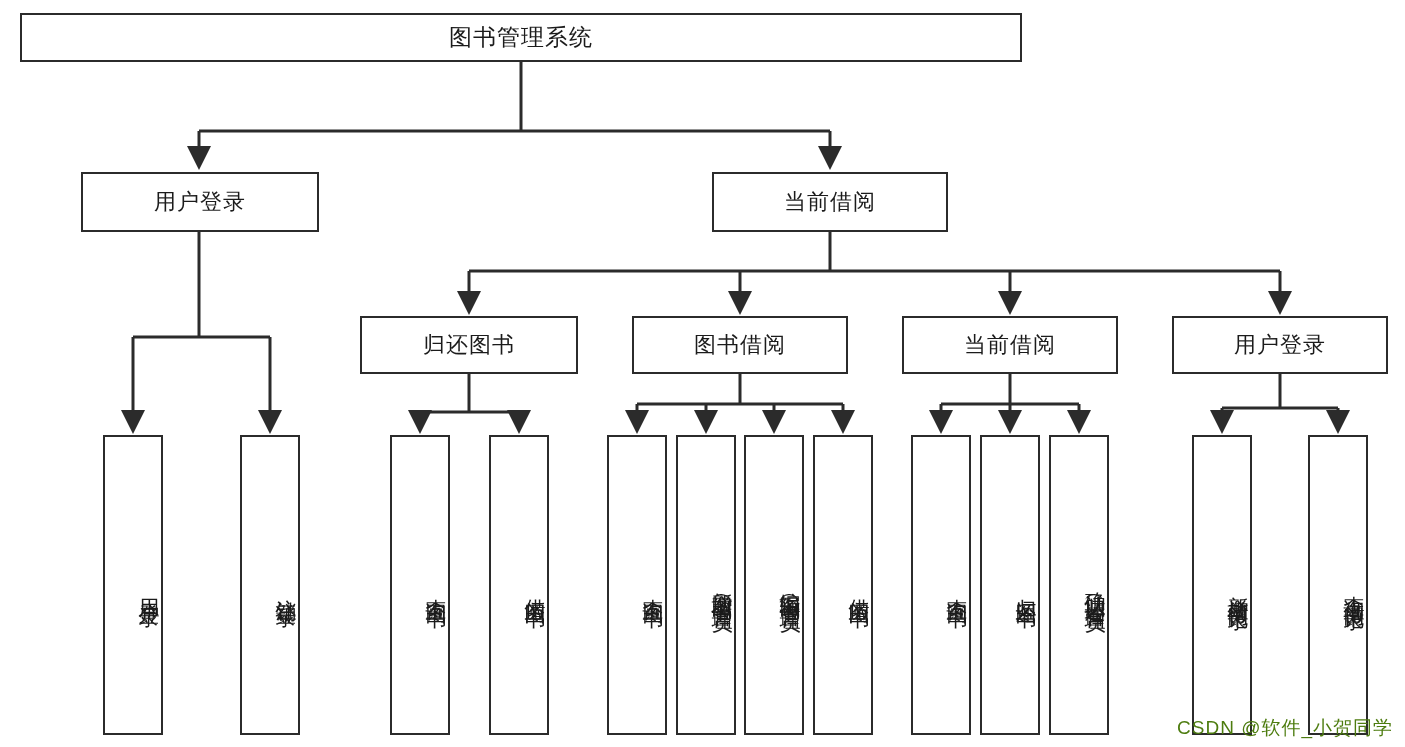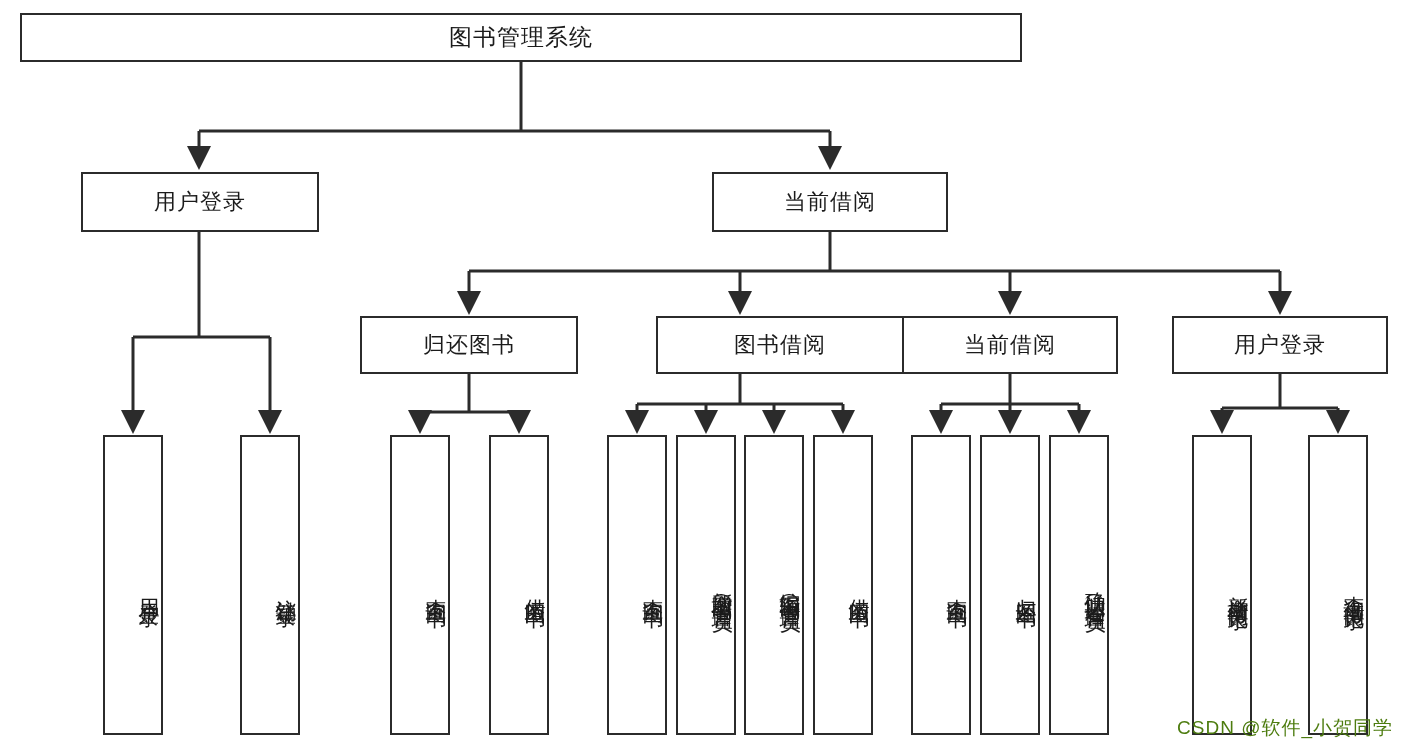--- a/index.html
+++ b/index.html
@@ -131,21 +131,21 @@
   <div class="node horiz" style="left:81px;top:172px;width:238px;height:60px;">
     <span>用户登录</span>
   </div>
   <div class="node horiz" style="left:712px;top:172px;width:236px;height:60px;">
     <span>当前借阅</span>
   </div>
 
   <div class="node horiz" style="left:360px;top:316px;width:218px;height:58px;">
     <span>归还图书</span>
   </div>
-  <div class="node horiz" style="left:656px;top:316px;width:248px;height:58px;">
+  <div class="node horiz" style="left:632px;top:316px;width:216px;height:58px;">
     <span>图书借阅</span>
   </div>
   <div class="node horiz" style="left:902px;top:316px;width:216px;height:58px;">
     <span>当前借阅</span>
   </div>
   <div class="node horiz" style="left:1172px;top:316px;width:216px;height:58px;">
     <span>用户登录</span>
   </div>
 
   <div class="node leaf" style="left:103px;top:435px;width:60px;height:300px;">

